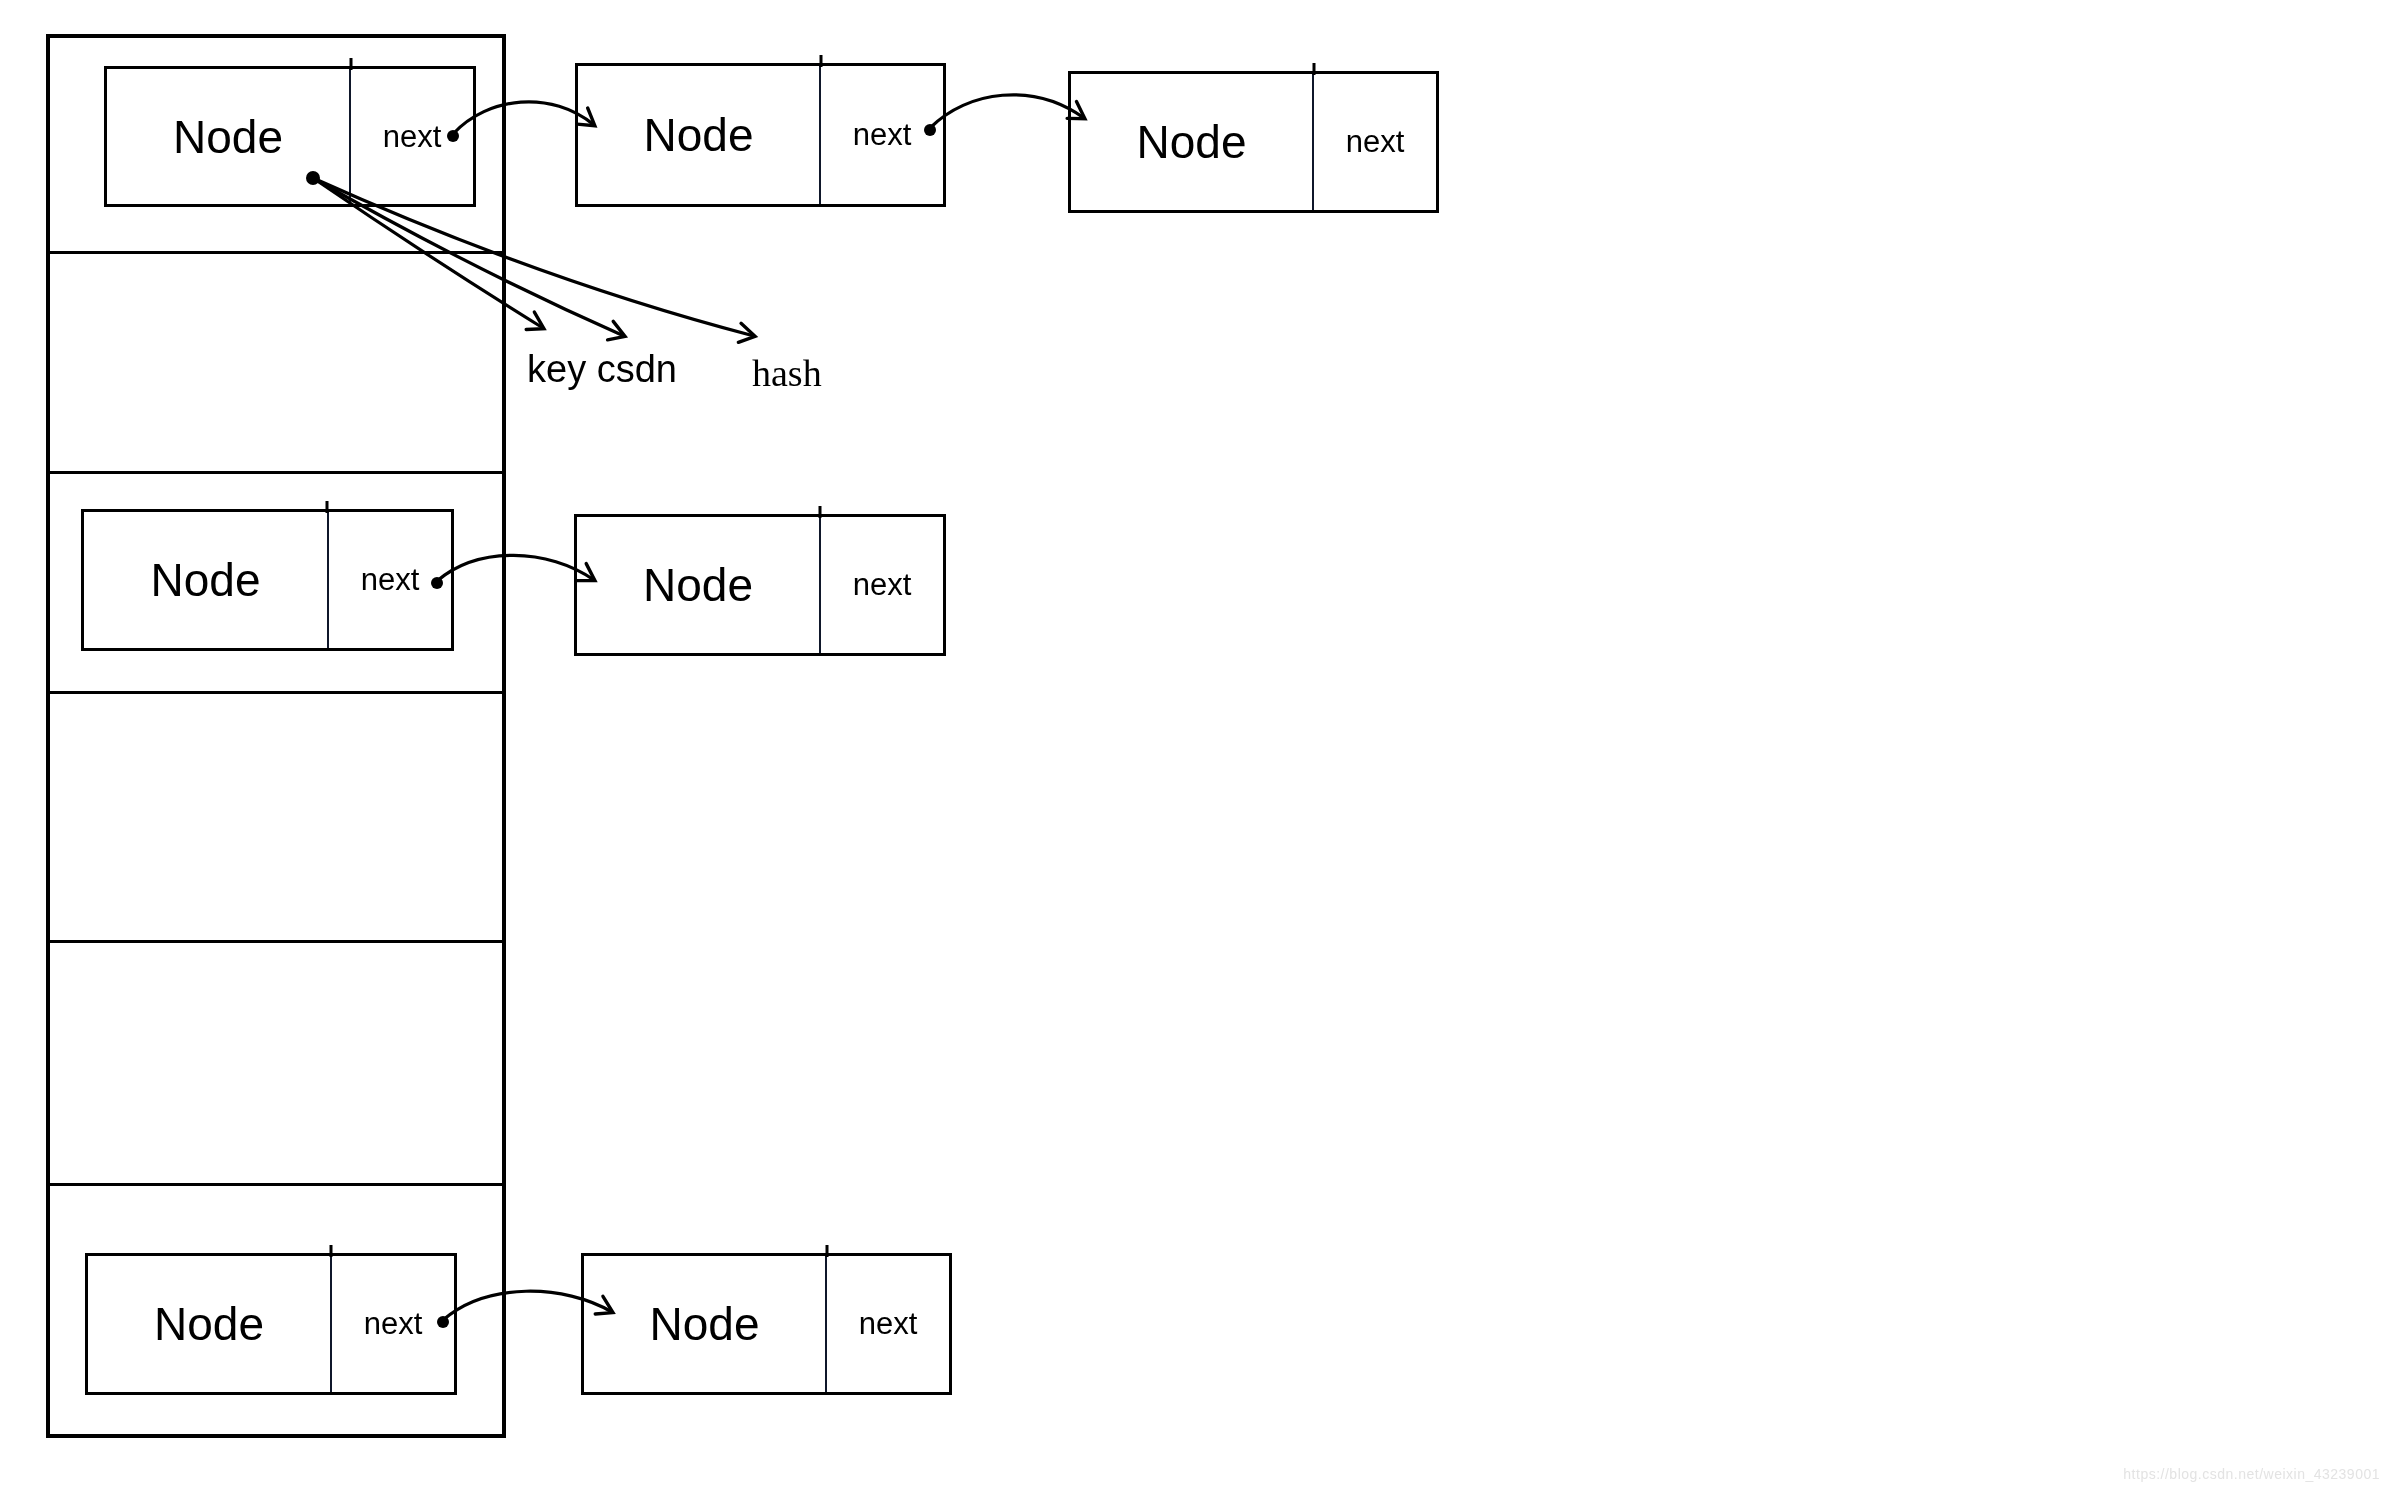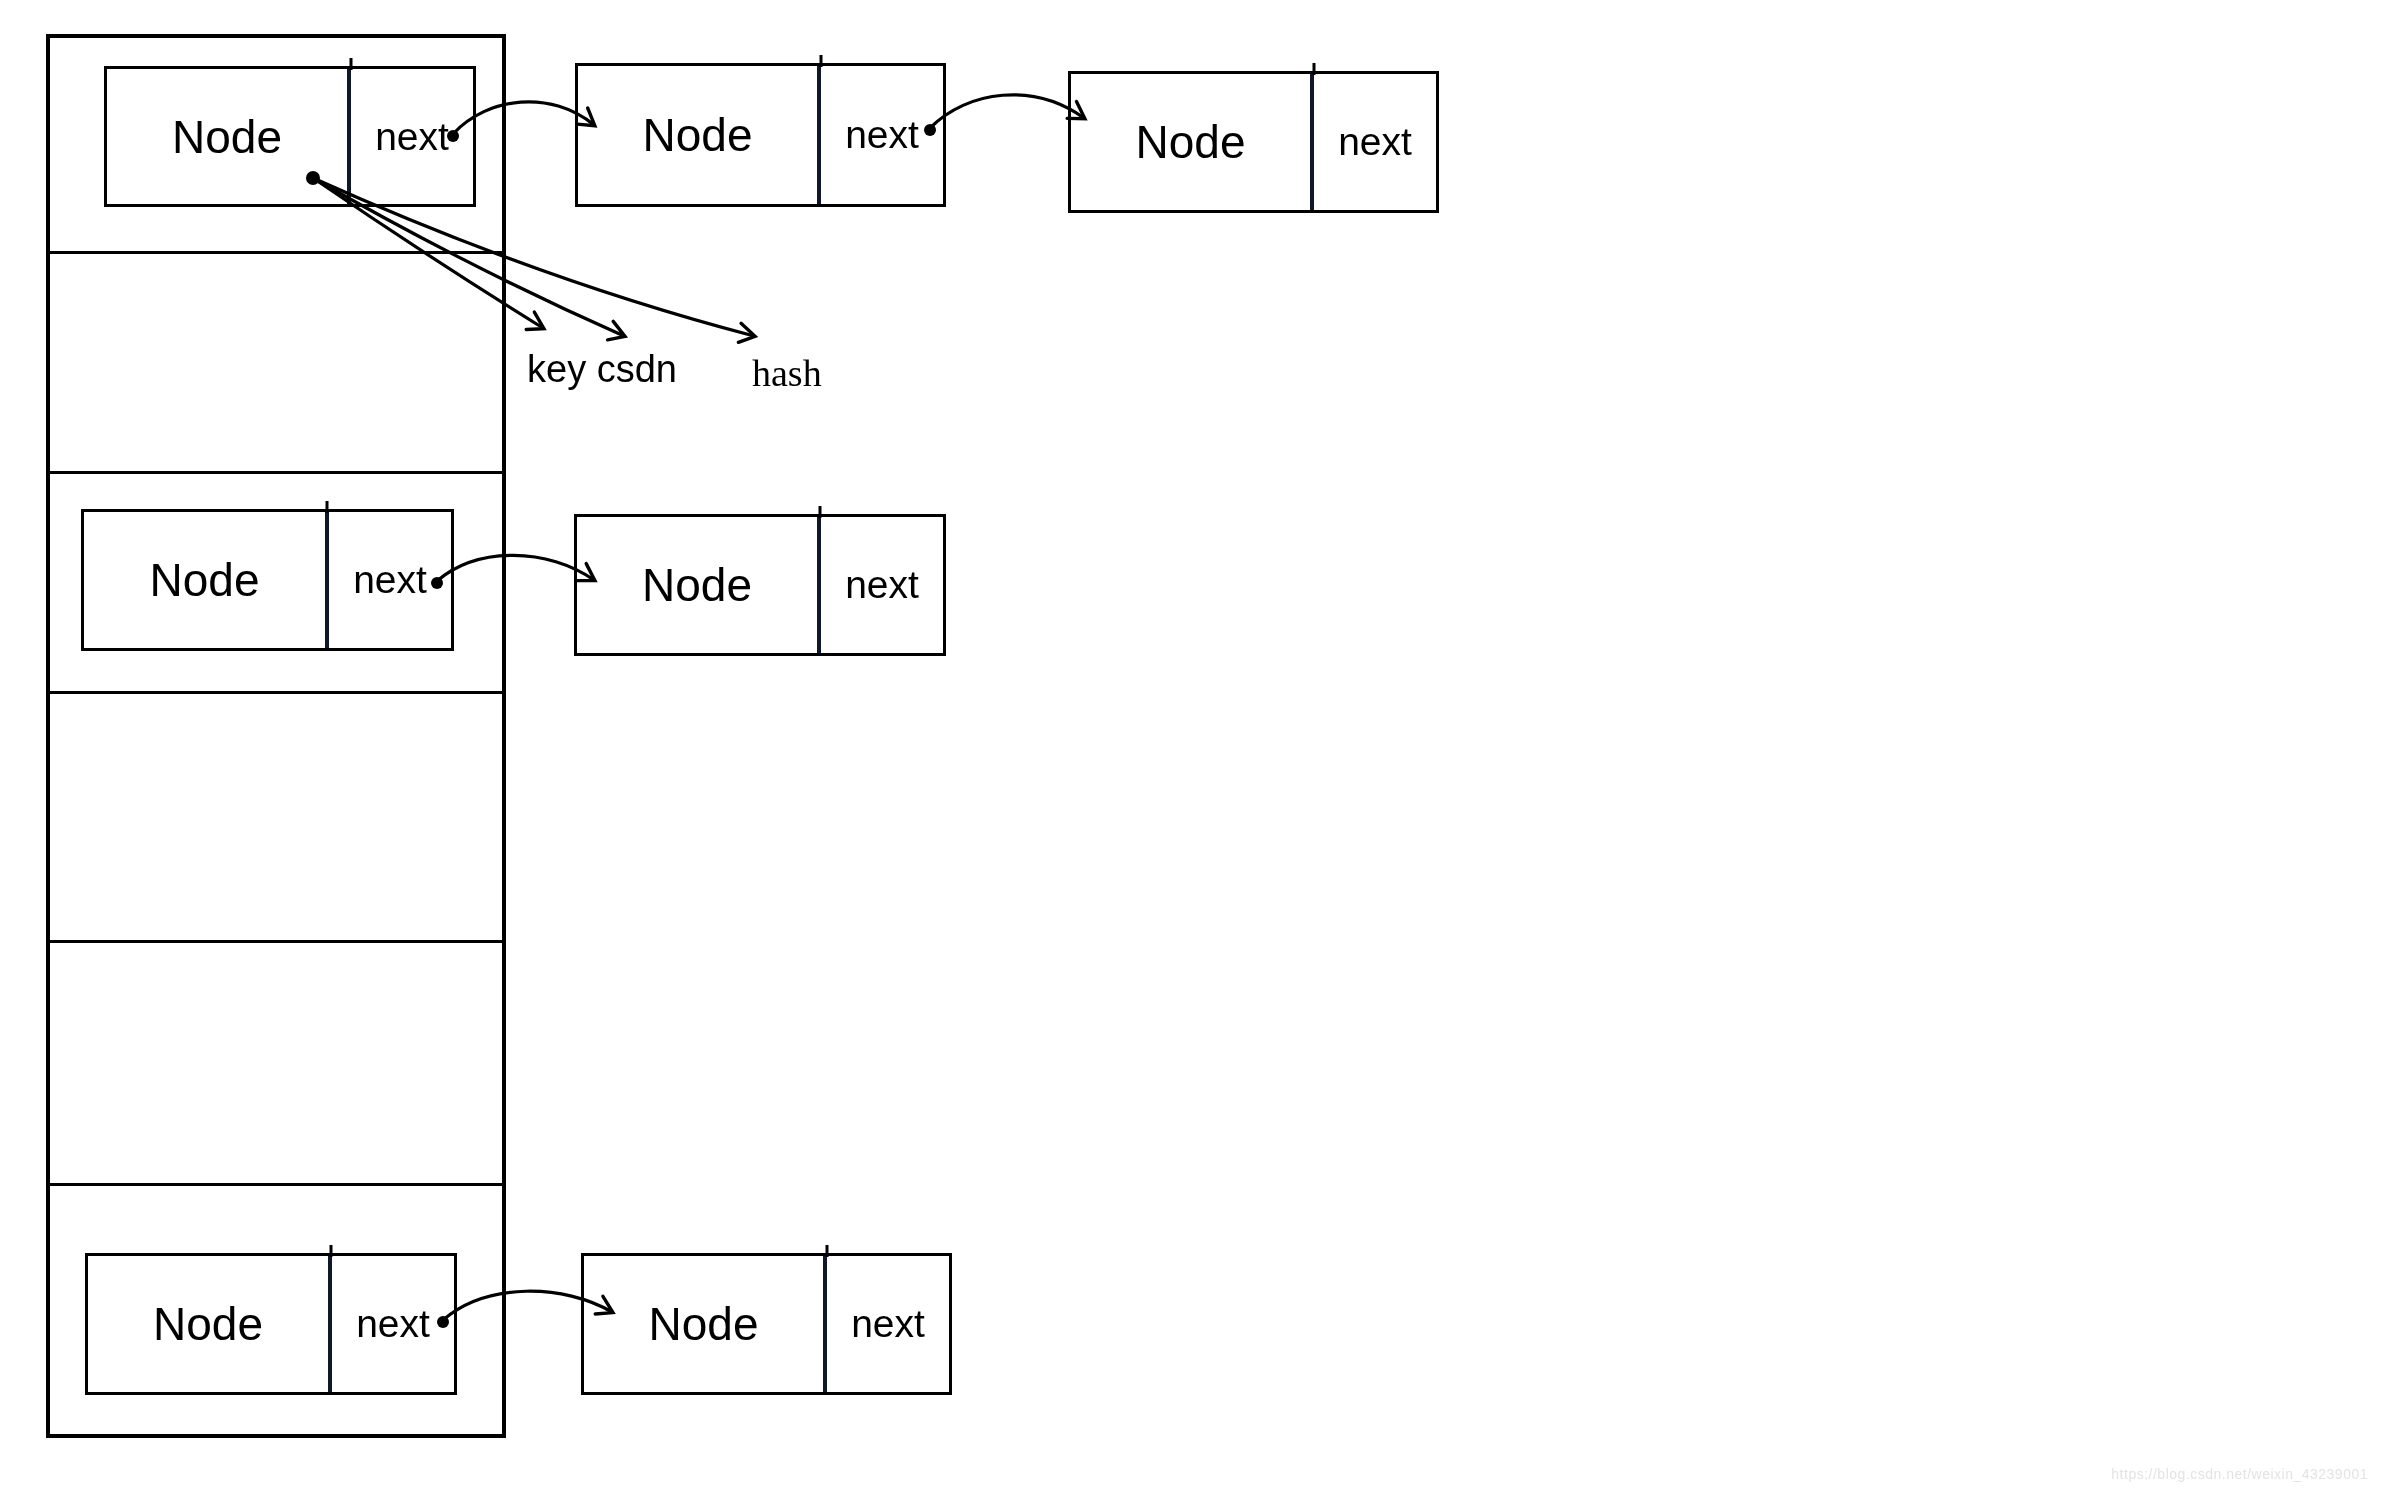--- a/index.html
+++ b/index.html
@@ -47,42 +47,42 @@
     align-items: center;
     justify-content: center;
   }
   .data-cell {
     flex: 1 1 auto;
     font-size: 46px;
   }
   .next-cell {
     width: 122px;
     flex: 0 0 122px;
-    border-left: 4px solid #0f172a;
-    font-size: 39px;
+    border-left: 2px solid #0f172a;
+    font-size: 31px;
   }
   
   .overlay {
     position: absolute;
     left: 0;
     top: 0;
     width: 2386px;
     height: 1491px;
     pointer-events: none;
   }
   
   .annot {
     position: absolute;
     font-size: 38px;
     line-height: 1;
     white-space: nowrap;
   }
   .watermark {
     position: absolute;
-    right: 18px;
+    right: 6px;
     top: 1466px;
     font-size: 14px;
     color: #e3e3e3;
     letter-spacing: 0.5px;
     white-space: nowrap;
   }
 </style>
 </head>
 <body>
 

